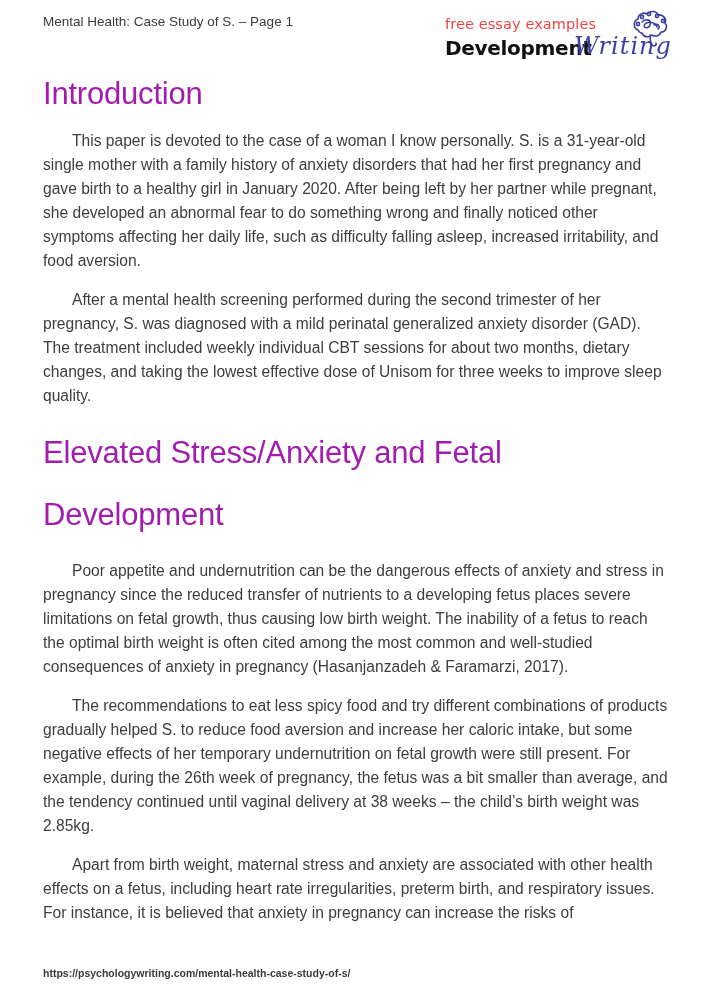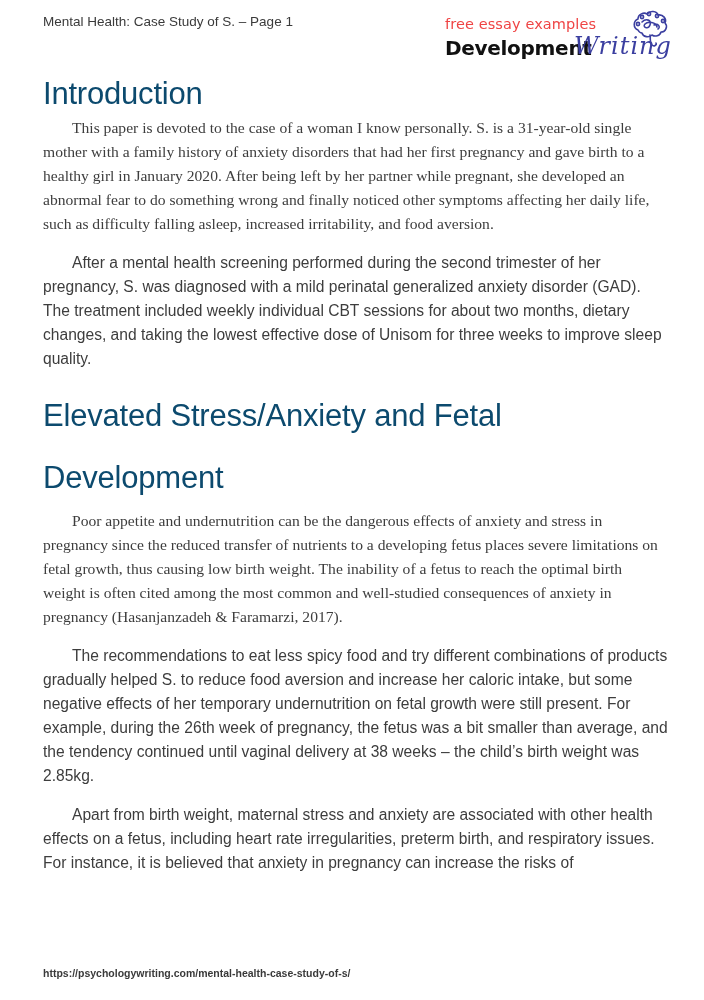--- a/index.html
+++ b/index.html
@@ -68,39 +68,39 @@
     .content {
       position: absolute;
       left: 43px;
       top: 72px;
       width: 625px;
     }
     h1 {
       font-family: "Liberation Sans", sans-serif;
       font-weight: normal;
       font-size: 31px;
-      color: #0c4a6e;
+      color: #a21caf;
       margin: 0;
       line-height: 44px;
       letter-spacing: -0.2px;
     }
     h1.h-second {
       line-height: 62px;
       margin-top: 14px;
       margin-bottom: 0;
     }
     p {
       margin: 0;
       font-size: 15.6px;
       line-height: 24px;
       text-indent: 29px;
       color: #3d3d3d;
     }
     p.first-after-h {
-      font-family: Liberation Serif, serif;
+      margin-top: 13px;
     }
     p + p {
       margin-top: 15px;
     }
     .footer-url {
       position: absolute;
       left: 43px;
       top: 967px;
       font-size: 10.5px;
       color: #3a3a3a;

